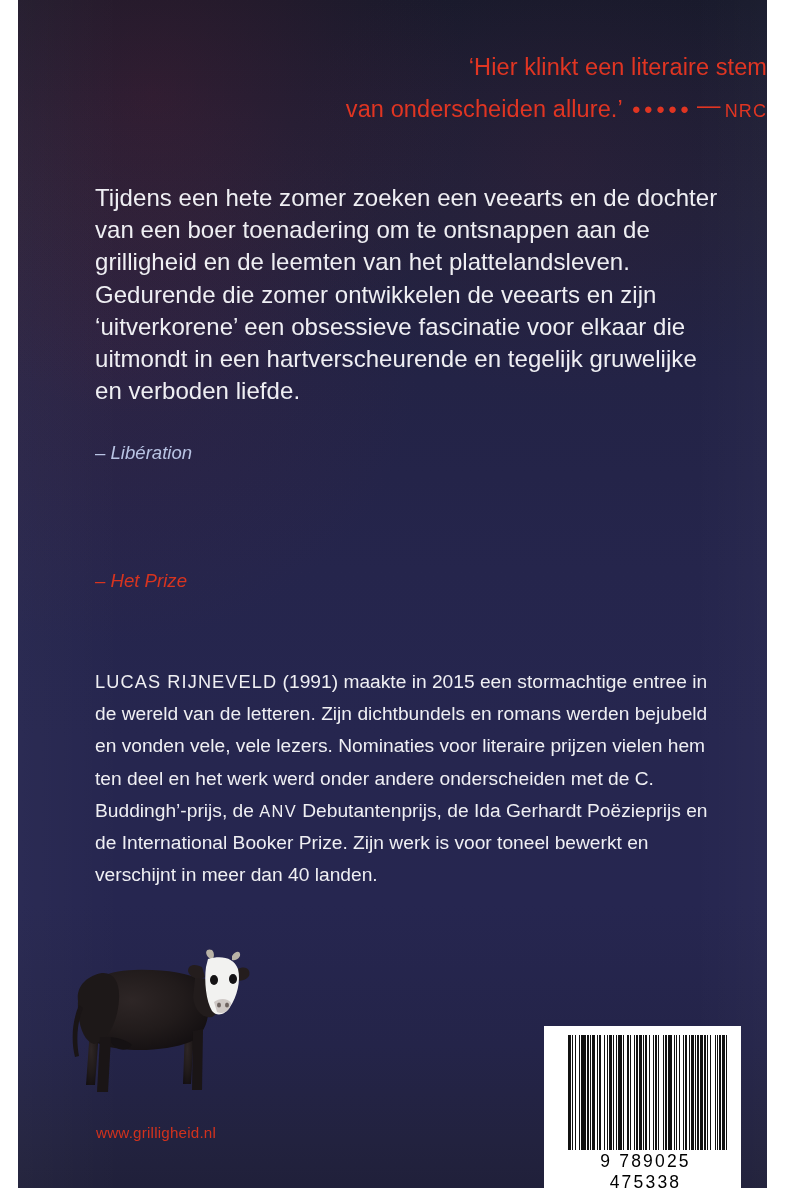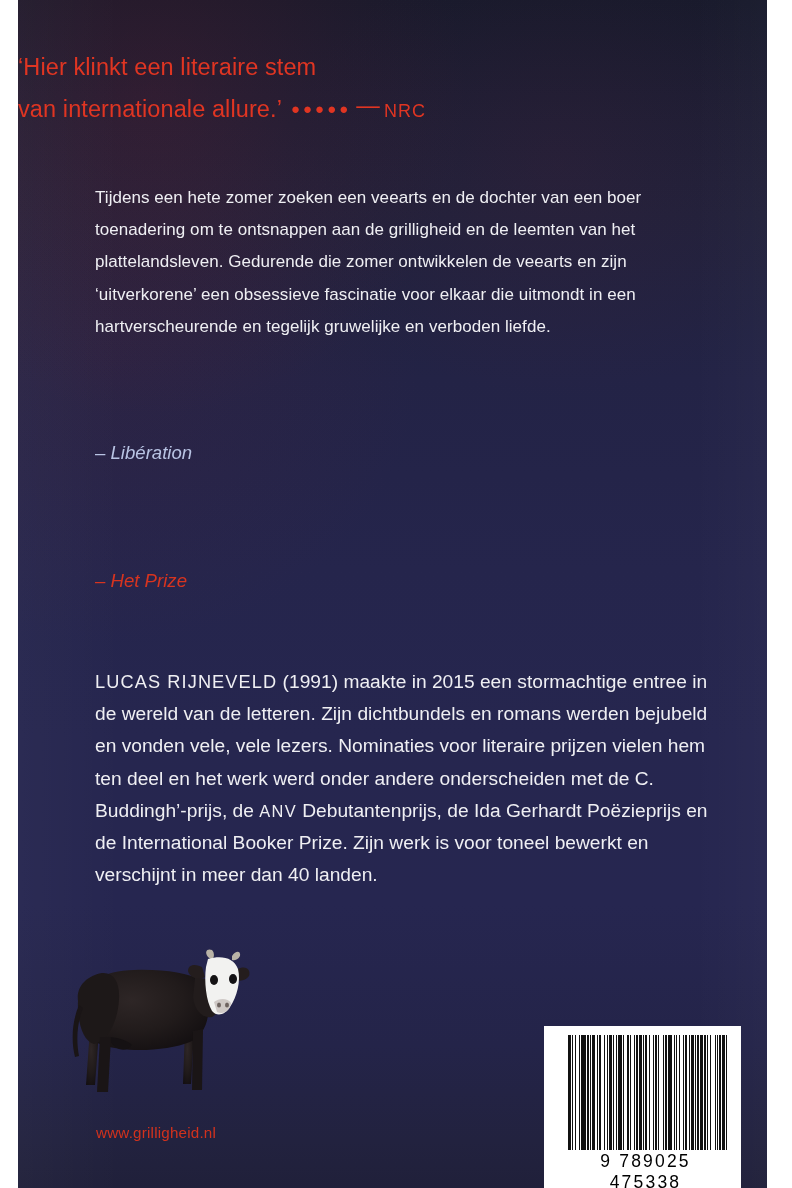--- a/index.html
+++ b/index.html
@@ -46,26 +46,27 @@
       linear-gradient(90deg, rgba(255,255,255,0.025) 0%, rgba(255,255,255,0) 14%),
       linear-gradient(270deg, rgba(255,255,255,0.02) 0%, rgba(255,255,255,0) 10%);
     pointer-events: none;
   }
 
   
   #press-quote {
     position: absolute;
     left: 0; right: 0;
     top: 48px;
-    text-align: left;
+    text-align: right;
     color: #E03522;
     font-size: 23.5px;
     line-height: 38px;
     font-weight: 400;
     letter-spacing: 0.1px;
+    padding-left: 16px;
   }
   #press-quote .line2 {
     white-space: nowrap;
   }
   .stars {
     display: inline-block;
     letter-spacing: 3px;
     font-size: 15px;
     vertical-align: 3px;
     margin-left: 9px;
@@ -81,21 +82,21 @@
     letter-spacing: 1.1px;
   }
 
   
   #blurb {
     position: absolute;
     left: 77px;
     top: 182px;
     width: 625px;
     color: #EFEFF3;
-    font-size: 17px;
+    font-size: 24px;
     line-height: 32.2px;
     font-weight: 400;
     letter-spacing: 0.05px;
   }
 
   
   #quote-blue {
     position: absolute;
     left: 77px;
     top: 406px;
@@ -190,21 +191,21 @@
     padding-left: 6px;
   }
 </style>
 </head>
 <body>
 
 <div id="cover">
 
   <div id="press-quote">
     <div class="line1">‘Hier klinkt een literaire stem</div>
-    <div class="line2"><span>van internationale allure.’</span><span class="stars">●●●●●</span><span class="dash">—</span><span class="smallcaps">NRC</span></div>
+    <div class="line2"><span>van onderscheiden allure.’</span><span class="stars">●●●●●</span><span class="dash">—</span><span class="smallcaps">NRC</span></div>
   </div>
 
   <div id="blurb">Tijdens een hete zomer zoeken een veearts en de dochter van een boer toenadering om te ontsnappen aan de grilligheid en de leemten van het plattelandsleven. Gedurende die zomer ontwikkelen de veearts en zijn ‘uitverkorene’ een obsessieve fascinatie voor elkaar die uitmondt in een hartverscheurende en tegelijk gruwelijke en verboden liefde.</div>
 
   <div id="quote-blue">
     <br>
     <span>–</span>
     <span class="src">Libération</span>
   </div>
 

